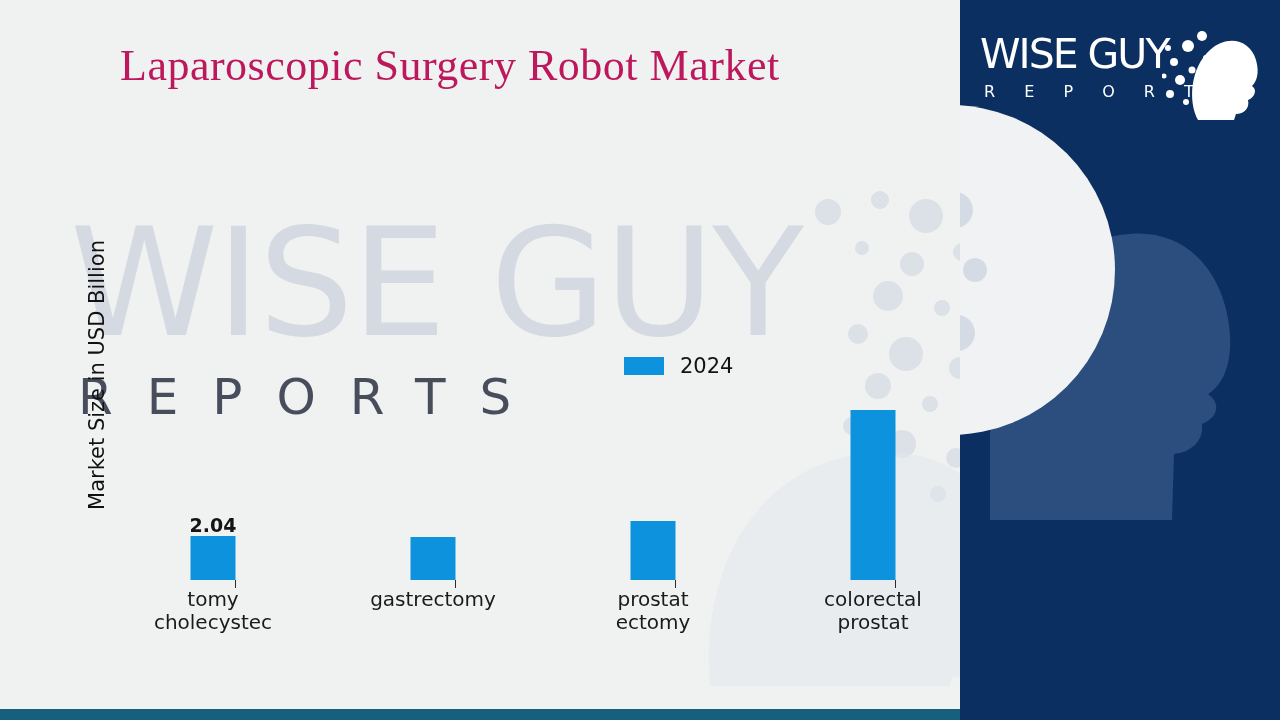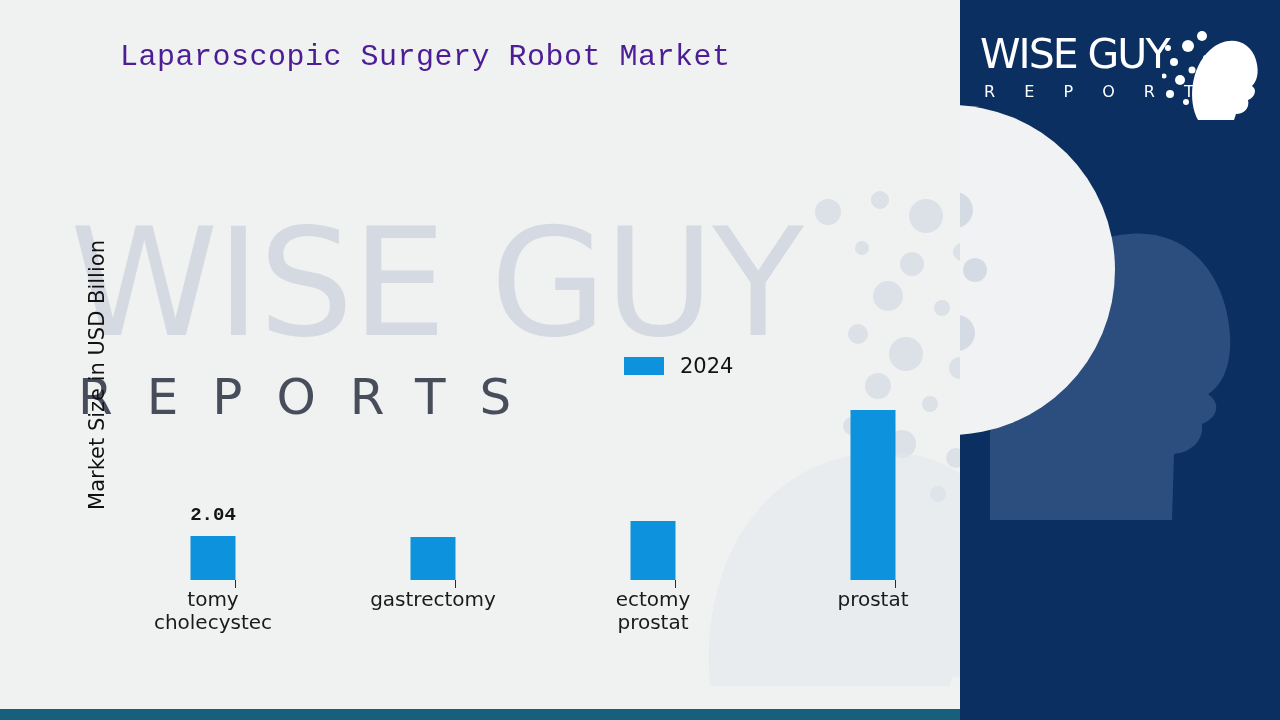--- a/index.html
+++ b/index.html
@@ -71,27 +71,27 @@
     width: 420px;
     height: 360px;
     opacity: 0.5;
   }
 
   
   .title {
     position: absolute;
     left: 120px;
     top: 40px;
-    font-size: 30px;
+    font-size: 44px;
     font-weight: 400;
-    color: #4c1d95;
+    color: #be185d;
     letter-spacing: 0.5px;
     white-space: nowrap;
     z-index: 5;
-    font-family: Liberation Mono, monospace;
+    font-family: Liberation Serif, serif;
   }
 
   
   .ylabel {
     position: absolute;
     left: -83px;
     top: 363px;
     width: 360px;
     text-align: center;
     transform: rotate(-90deg);
@@ -316,50 +316,51 @@
   <div class="ylabel">Market Size in USD Billion</div>
 
   <div class="legend">
     <span class="legend-swatch" style="background: rgb(13, 147, 221);"></span>
     <span class="legend-label">2024</span>
   </div>
 
   <div class="plot">
 
     <div class="bar-group" style="left:13px;">
-      <div class="bar-value" style="bottom:54px;font-family:Liberation Mono, monospace;">2.04</div>
+      <div class="bar-value" style="bottom:44px;">2.04</div>
       <div class="bar" id="bar0" style="height: 44.0102px; background: rgb(13, 147, 221);"></div>
       <div class="tick"></div>
       <div class="cat-label">
         <div>tomy</div>
         <div>cholecystec</div>
       </div>
     </div>
 
     <div class="bar-group" style="left:233px;">
       <div class="bar" id="bar1" style="height: 42.9315px; background: rgb(13, 147, 221);"></div>
       <div class="tick"></div>
       <div class="cat-label">
         <div>gastrectomy</div>
       </div>
     </div>
 
     <div class="bar-group" style="left:453px;">
       <div class="bar" id="bar2" style="height: 58.8959px; background: rgb(13, 147, 221);"></div>
       <div class="tick"></div>
       <div class="cat-label">
+        <div>prostat</div>
         <div>ectomy</div>
-        <div>prostat</div>
       </div>
     </div>
 
     <div class="bar-group" style="left:673px;">
       <div class="bar" id="bar3" style="height: 170px; background: rgb(13, 147, 221);"></div>
       <div class="tick"></div>
       <div class="cat-label">
+        <div>colorectal</div>
         <div>prostat</div>
       </div>
     </div>
 
   </div>
 
   <div class="footer-bar" style="background: rgb(23, 96, 125);"></div>
 
   <div class="rightpanel" style="background: rgb(11, 47, 96);">
     <svg class="rp-face" viewBox="0 0 260 400">

